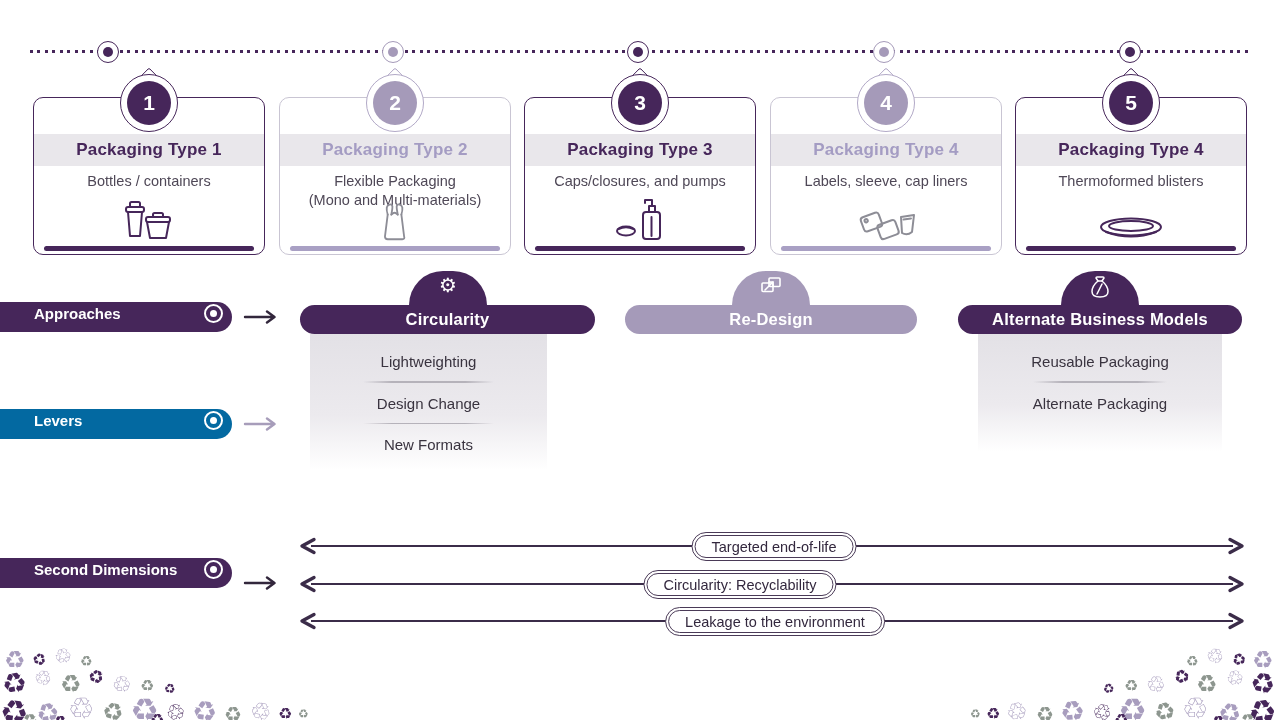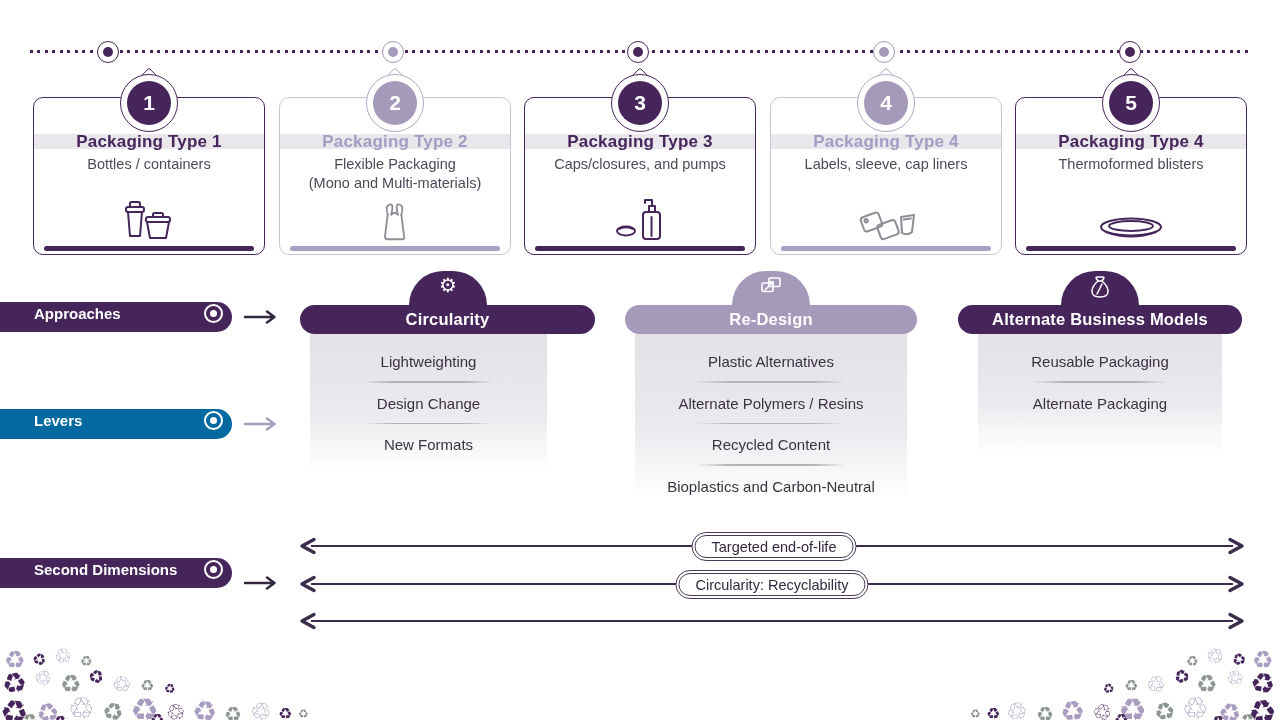--- a/index.html
+++ b/index.html
@@ -25,21 +25,21 @@
   .badge-ring{position:absolute;inset:0;border-radius:50%;background:#fff;
     display:flex;align-items:center;justify-content:center;}
   .badge-num{width:44px;height:44px;border-radius:50%;color:#fff;font-weight:bold;font-size:21px;
     display:flex;align-items:center;justify-content:center;}
   .card.v-dark .badge-ring{border:1.6px solid #46265a;}
   .card.v-dark .badge-tail{border-top:1.6px solid #46265a;border-left:1.6px solid #46265a;}
   .card.v-dark .badge-num{background:#46265a;}
   .card.v-light .badge-ring{border:1.5px solid #b2a9c7;}
   .card.v-light .badge-tail{border-top:1.5px solid #b2a9c7;border-left:1.5px solid #b2a9c7;}
   .card.v-light .badge-num{background:#a59ab9;}
-  .card-title{margin-top:36px;height:15px;background:#e9e7eb;display:flex;align-items:center;
+  .card-title{margin-top:36px;height:32px;background:#e9e7eb;display:flex;align-items:center;
     justify-content:center;font-weight:bold;font-size:17px;letter-spacing:.2px;}
   .card.v-dark .card-title{color:#46265a;}
   .card.v-light .card-title{color:#a49cc3;}
   .card-desc{margin-top:6px;text-align:center;font-size:14.5px;line-height:1.3;color:#4f4857;white-space:pre-line;}
   .card-icon{position:absolute;bottom:12px;left:0;right:0;display:flex;justify-content:center;align-items:flex-end;}
   .card-bar{position:absolute;bottom:3px;left:10px;right:10px;height:5px;border-radius:3px;}
   .card.v-dark .card-bar{background:#46265a;}
   .card.v-light .card-bar{background:#a9a0c4;}
 
   
@@ -311,29 +311,20 @@
 
   <div class="col-bump v-light" style="left:732px">
     <svg width="24" height="22" viewBox="0 0 24 22" fill="none" stroke="#fff" stroke-width="1.6" stroke-linejoin="round" stroke-linecap="round">
       <rect x="10" y="3" width="11" height="8.5" rx="1"></rect>
       <rect x="3" y="8" width="11" height="8.5" rx="1"></rect>
       <path d="M6,15 L14,7"></path>
         <path d="M10,7 h4 v4"></path>
     </svg>
   </div>
   <div class="col-header v-light" style="left:625px;width:292px">Re-Design</div>
-  <div class="col-panel" style="left:635px;width:272px;height:178px">
-    <div class="col-item">Plastic Alternatives</div>
-    <div class="col-div"></div>
-    <div class="col-item">Alternate Polymers / Resins</div>
-    <div class="col-div"></div>
-    <div class="col-item">Recycled Content</div>
-    <div class="col-div"></div>
-    <div class="col-item">Bioplastics and Carbon-Neutral</div>
-  </div>
 
   <div class="col-bump v-dark" style="left:1061px">
     <svg width="20" height="24" viewBox="0 0 20 24" fill="none" stroke="#fff" stroke-width="1.5" stroke-linejoin="round" stroke-linecap="round">
       <path d="M8,6 L6,3 Q6,2 7,2 L13,2 Q14,2 14,3 L12,6"></path>
       <path d="M8,6 Q2,11 2,16.5 Q2,22 10,22 Q18,22 18,16.5 Q18,11 12,6 Z"></path>
       <path d="M12,9 L7,19"></path>
     </svg>
   </div>
   <div class="col-header v-dark" style="left:958px;width:284px">Alternate Business Models</div>
   <div class="col-panel" style="left:978px;width:244px;height:128px">
@@ -349,23 +340,26 @@
   </svg>
   <div class="dim-pill" style="left:774px;top:532px">
     <div class="dim-pill-inner">Targeted end-of-life</div>
   </div>
 
   <svg class="dim-arrow" style="top:575px" viewBox="0 0 950 18">
     <path d="M14,9 H936" stroke="#3b2c49" stroke-width="2"></path>
     <path d="M17,2.5 L5,9 L17,15.5" fill="none" stroke="#3b2c49" stroke-width="3.4" stroke-linecap="round" stroke-linejoin="round"></path>
     <path d="M933,2.5 L945,9 L933,15.5" fill="none" stroke="#3b2c49" stroke-width="3.4" stroke-linecap="round" stroke-linejoin="round"></path>
   </svg>
-  <div class="dim-pill" style="left:772px;top:570px">
+  <div class="dim-pill" style="left:740px;top:570px">
     <div class="dim-pill-inner">Circularity: Recyclability</div>
   </div>
 
   <svg class="dim-arrow" style="top:612px" viewBox="0 0 950 18">
     <path d="M14,9 H936" stroke="#3b2c49" stroke-width="2"></path>
     <path d="M17,2.5 L5,9 L17,15.5" fill="none" stroke="#3b2c49" stroke-width="3.4" stroke-linecap="round" stroke-linejoin="round"></path>
     <path d="M933,2.5 L945,9 L933,15.5" fill="none" stroke="#3b2c49" stroke-width="3.4" stroke-linecap="round" stroke-linejoin="round"></path>
   </svg>
+  <div class="dim-pill" style="left:775px;top:607px">
+    <div class="dim-pill-inner">Leakage to the environment</div>
+  </div>
 
 </div>
 
 </body></html>

